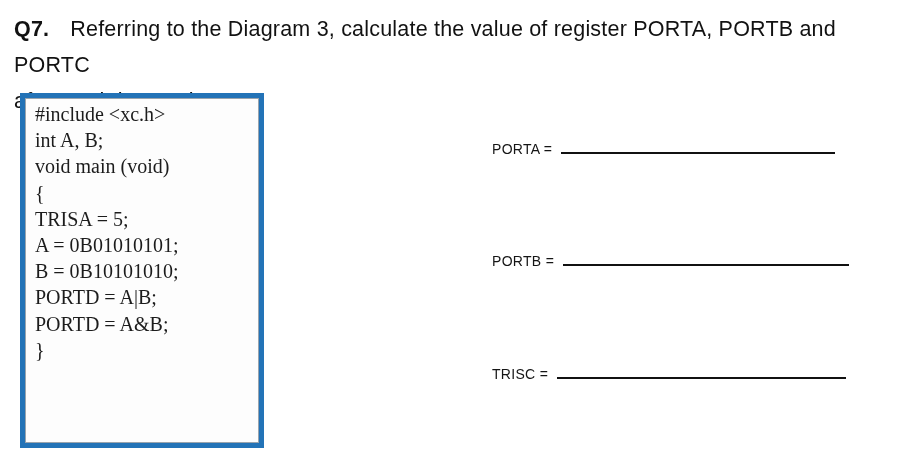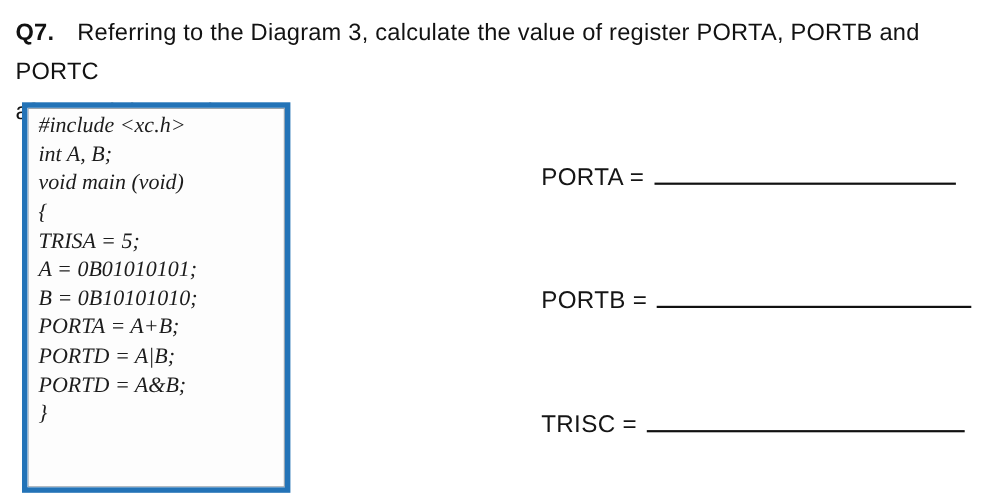--- a/index.html
+++ b/index.html
@@ -42,32 +42,30 @@
     border: 5px solid #2373b7;
     background: #fdfdfd;
     box-shadow: inset 0 0 0 1px #9aa4ad;
     padding: 3px 0 3px 10px;
     font-family: "Liberation Serif", serif;
     font-size: 20px;
     line-height: 26.2px;
     color: #1c1c1c;
     white-space: nowrap;
     overflow: hidden;
-    font-style: italic;
   }
 
   
   .answer-row {
     position: absolute;
     left: 492px;
-    font-size: 22px;
+    font-size: 14px;
     color: #151515;
     white-space: nowrap;
     letter-spacing: 0.3px;
-    margin-top: 14px;
   }
   .answer-a { top: 131px; }
   .answer-b { top: 243px; }
   .answer-c { top: 356px; }
 
   .answer-blank {
     display: inline-block;
     height: 21px;
     border-bottom: 2px solid #111111;
     margin-left: 9px;
@@ -90,21 +88,20 @@
   </div>
 
   <div class="code-box" style="border-color: rgb(35, 115, 183);">
     <div class="code-line">#include &lt;xc.h&gt;</div>
     <div class="code-line">int A, B;</div>
     <div class="code-line">void main (void)</div>
     <div class="code-line">{</div>
     <div class="code-line">TRISA = 5;</div>
     <div class="code-line">A = 0B01010101;</div>
     <div class="code-line">B = 0B10101010;</div>
-    <div class="code-line">PORTA = A+B;</div>
     <div class="code-line">PORTD = A|B;</div>
     <div class="code-line">PORTD = A&amp;B;</div>
     <div class="code-line">}</div>
   </div>
 
   <div class="answer-row answer-a">
     <span class="answer-label">PORTA =</span><span class="answer-blank"></span>
   </div>
 
   <div class="answer-row answer-b">

